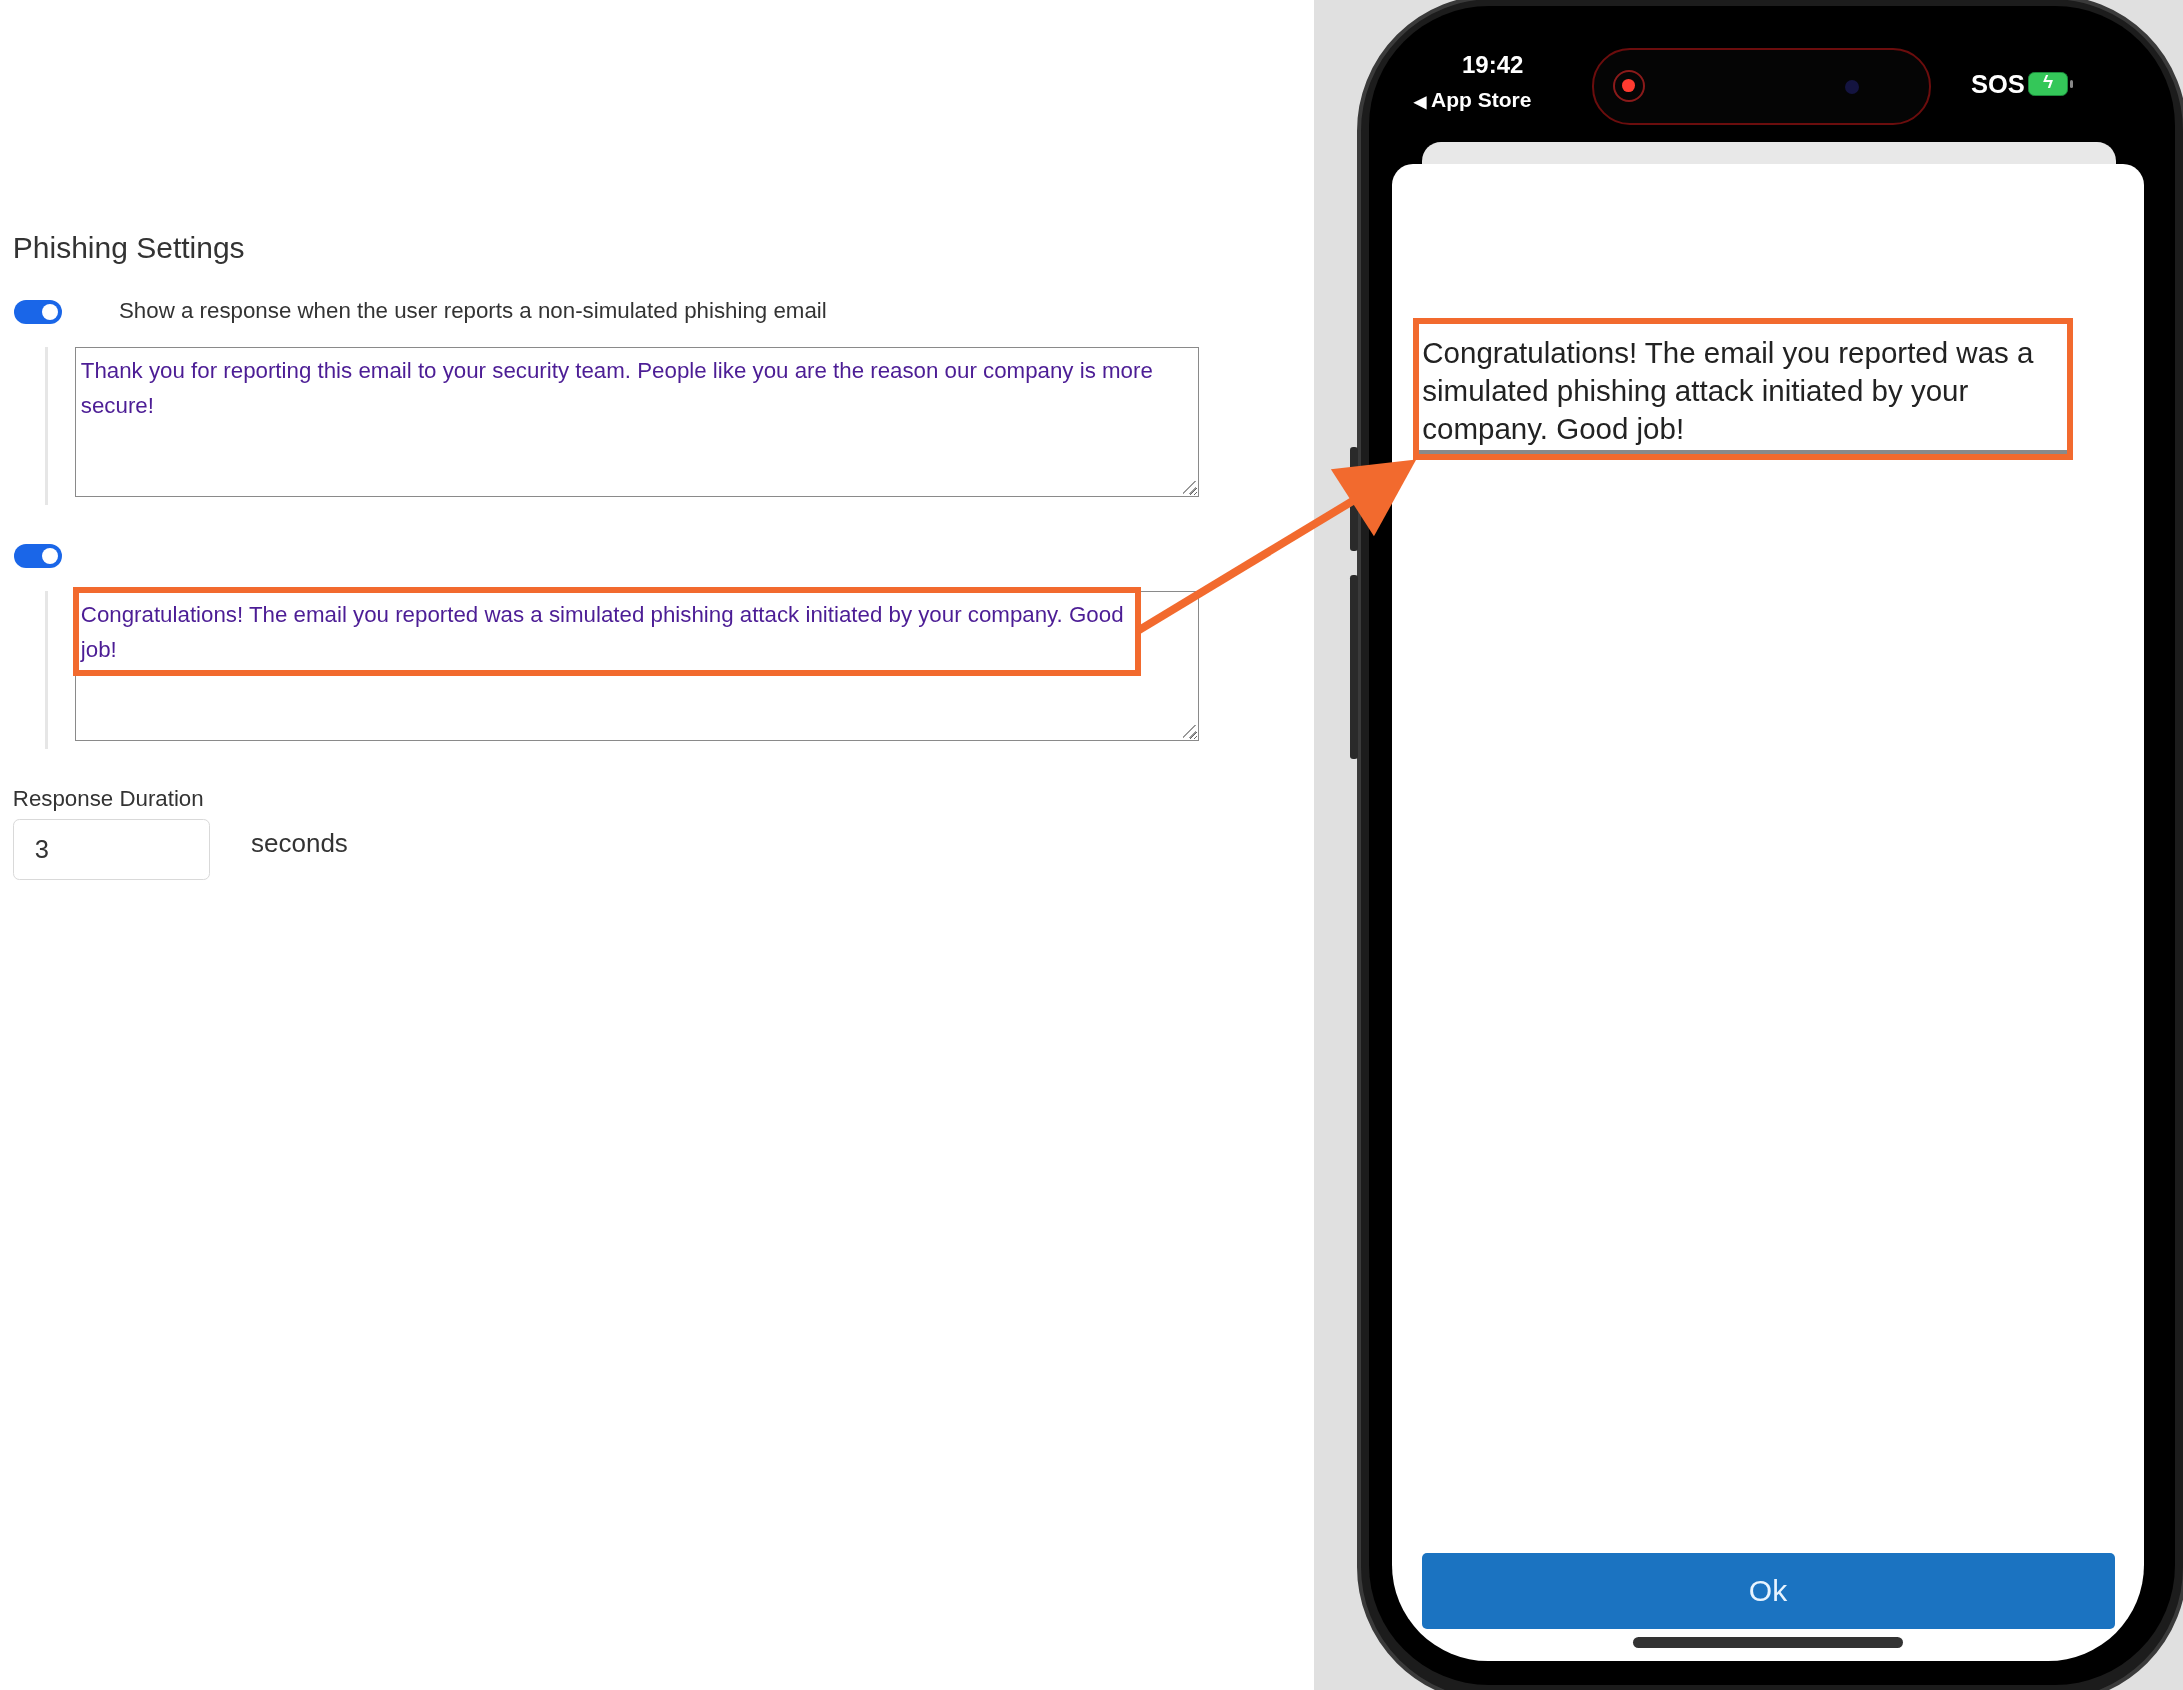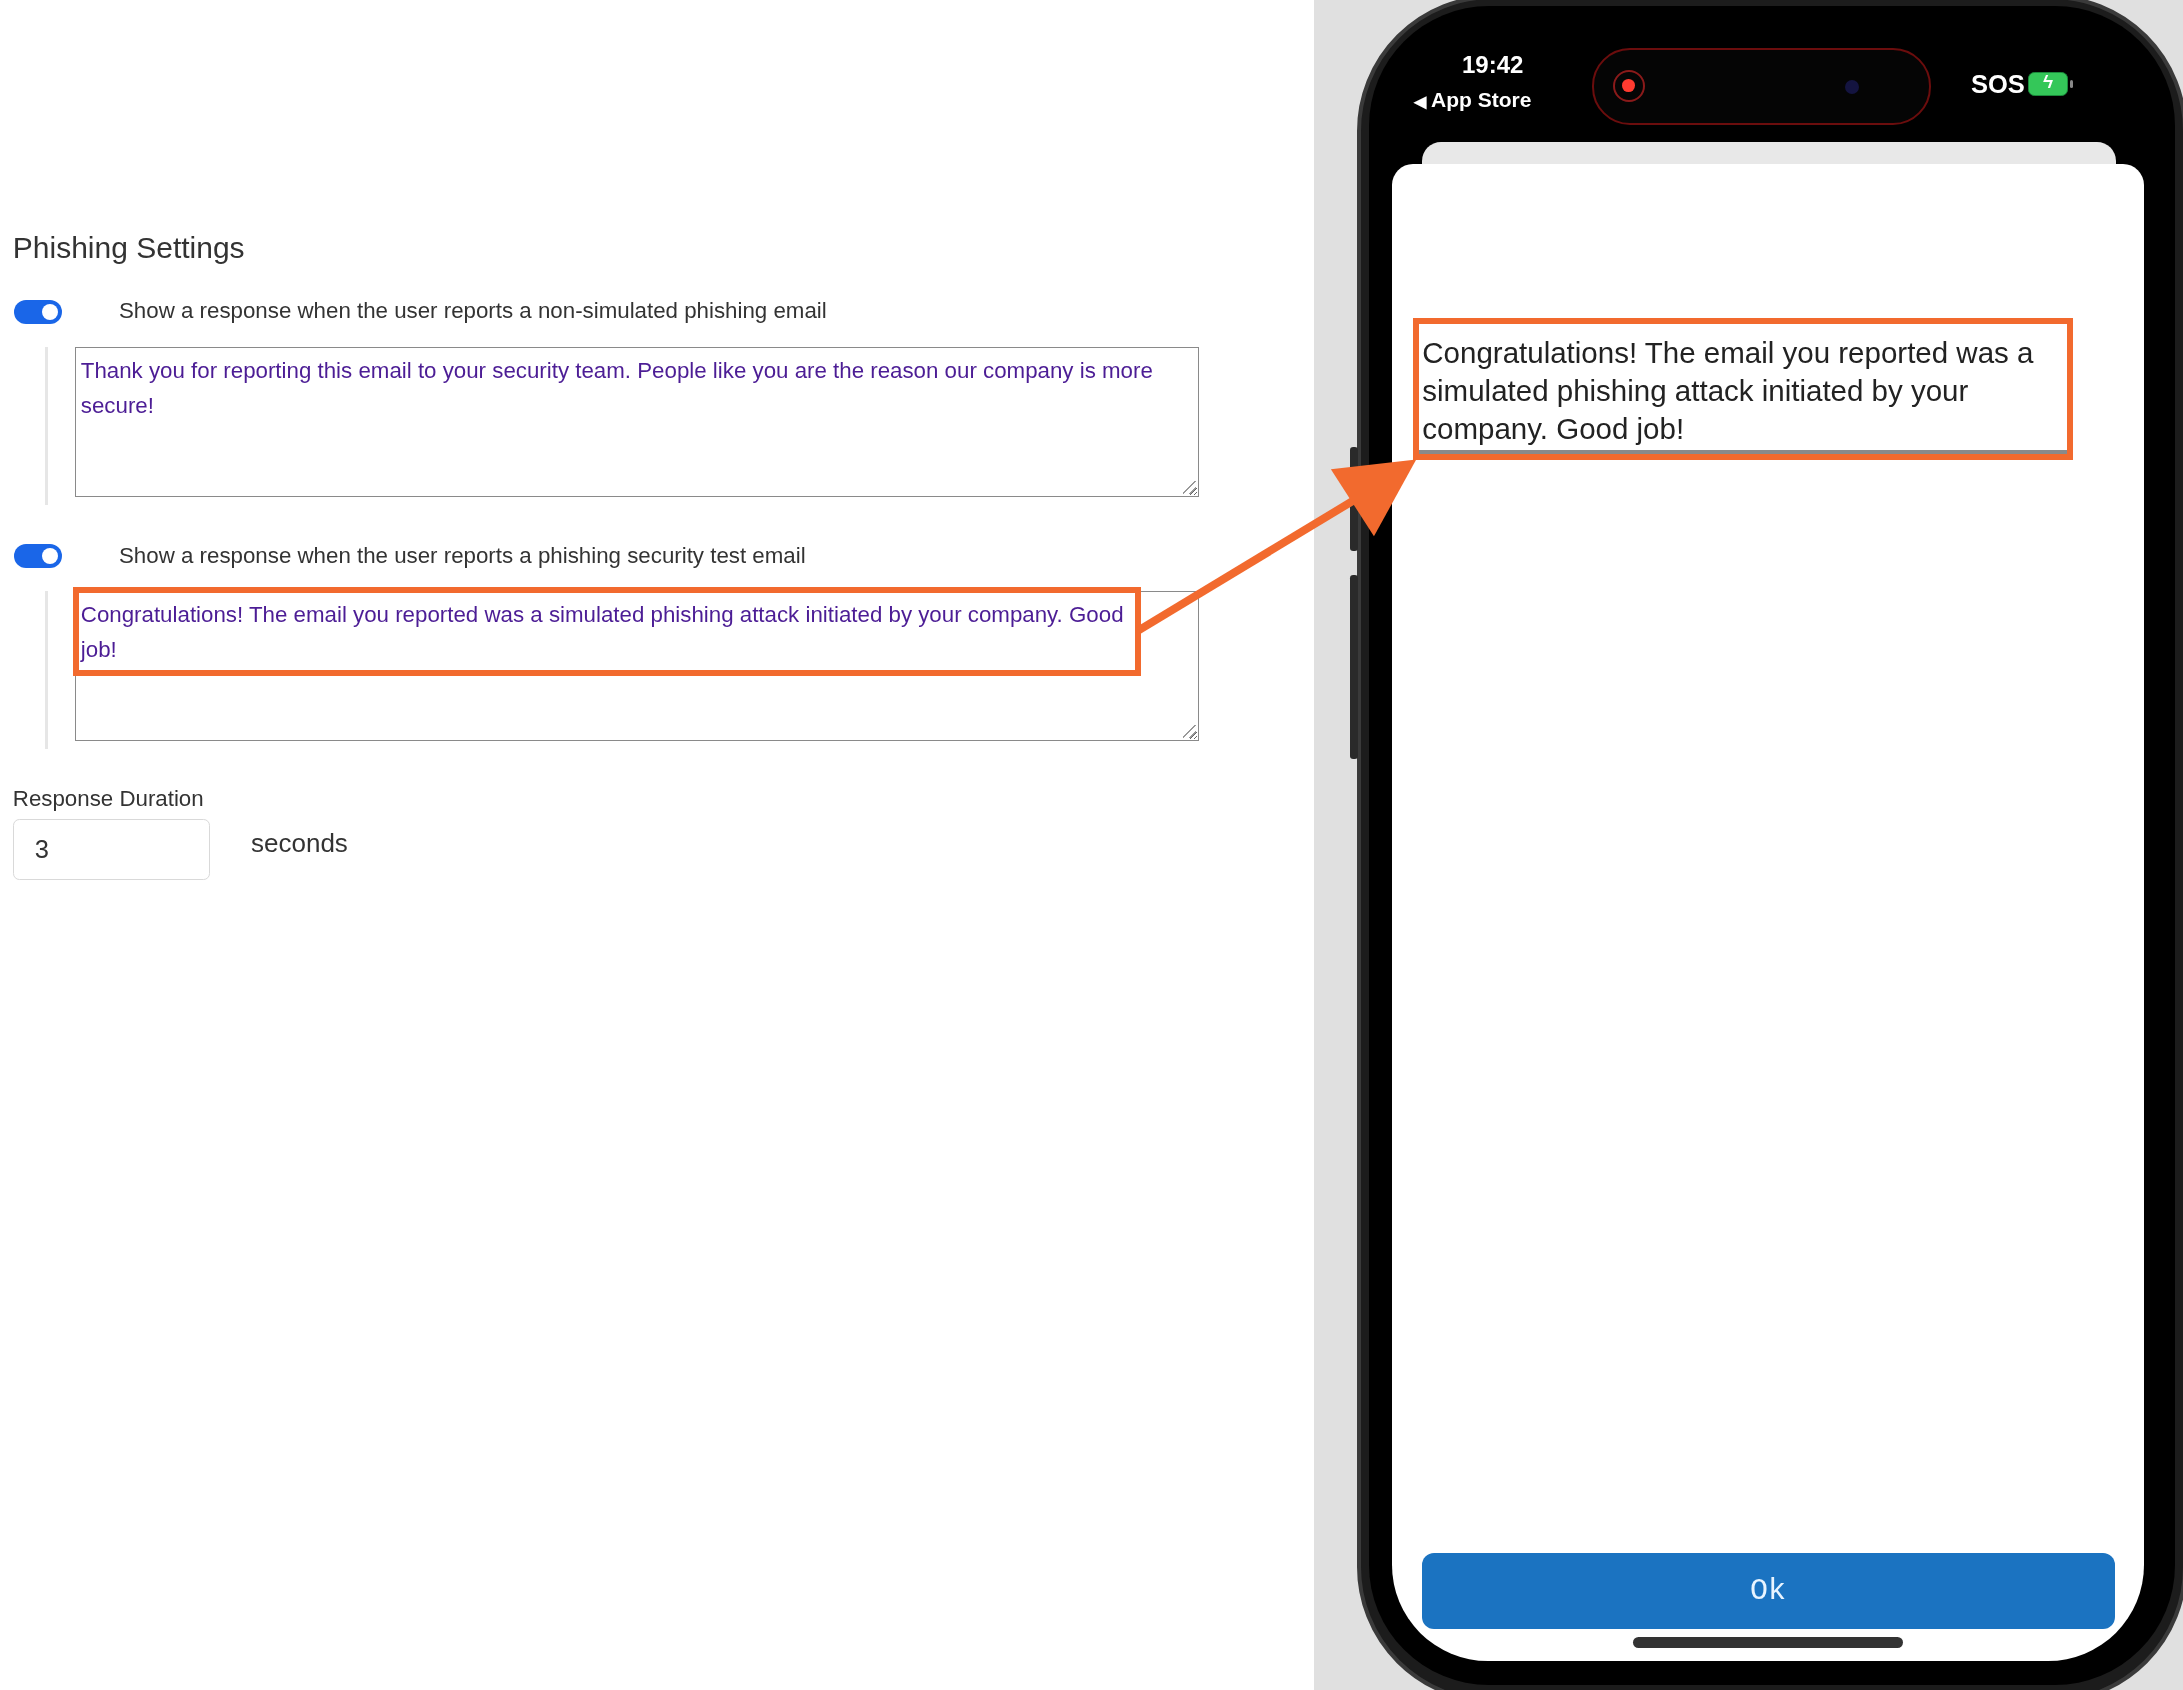--- a/index.html
+++ b/index.html
@@ -47,39 +47,38 @@
     .battery span { position: absolute; left: 0; right: 0; top: -1.6px; text-align: center; color: #fff; font-size: 19px; font-weight: bold; }
 
     .sheet-back { position: absolute; left: 1422px; top: 142px; width: 694px; height: 48px; border-radius: 19px 19px 0 0; background: #e8e8e8; }
     .screen { position: absolute; left: 1392px; top: 164px; width: 752px; height: 1497px; background: #ffffff; border-radius: 21px 21px 96px 96px; overflow: hidden; }
     .screen-header { position: absolute; left: 0; top: 0; width: 100%; height: 104px; border-bottom: 1.6px solid #f0f0f0; }
     .back-chevron { position: absolute; left: 32px; top: 30px; width: 32px; height: 48px; color: #999; }
     .url-title { position: absolute; left: 0; right: 0; top: 34px; text-align: center; font-size: 30px; color: #222; }
 
     .msg-box { position: absolute; left: 22.3px; top: 156px; width: 659px; height: 134px; background: #fff; border-top: 4.8px solid #8a8a8a; border-bottom: 4.8px solid #8a8a8a; font-size: 29.5px; line-height: 38px; color: #222; padding: 9.6px 9.6px 0 8px; }
 
-    .ok-button { position: absolute; left: 29.5px; top: 1389px; width: 693px; height: 76px; background: #1b73c1; border-radius: 12px; color: #e8f4ff; font-size: 30px; text-align: center; line-height: 76px; border: none; font-family: Liberation Mono, monospace; }
+    .ok-button { position: absolute; left: 29.5px; top: 1389px; width: 693px; height: 76px; background: #1b73c1; border-radius: 5px; color: #e8f4ff; font-size: 30px; text-align: center; line-height: 76px; border: none; font-family: Liberation Sans, sans-serif; }
     .home-indicator { position: absolute; left: 241px; top: 1473px; width: 270px; height: 11.2px; border-radius: 5.6px; background: #333; }
   </style>
 </head>
 <body>
 
 <div class="left-panel">
   <div class="section-title">Phishing Settings</div>
 
   <div class="toggle" style="left:14.4px; top:300px;"></div>
   <div class="toggle-label" style="left:75px; top:298px;">Show a response when the user reports a non-simulated phishing email</div>
   <div class="vrule" style="left:45px; top:347px; height:158px;"></div>
   <div class="textarea" style="left:75px; top:347px; width:1124px; height:150px;">
     <span>Thank you for reporting this email to your security team. People like you are the reason our company is more secure!</span>
     <div class="grip"></div>
   </div>
 
   <div class="toggle" style="left:14.4px; top:544px;"></div>
-  <div class="toggle-label" style="left:75px; top:543px;">Show a response when the user reports a phishing security test email</div>
   <div class="vrule" style="left:45px; top:591px; height:158px;"></div>
   <div class="textarea" style="left:75px; top:591px; width:1124px; height:150px;">
     <span style="display:block; width:1061px;">Congratulations! The email you reported was a simulated phishing attack initiated by your company. Good job!</span>
     <div class="grip"></div>
   </div>
   <div class="highlight-box" style="left:73px; top:587px; width:1068px; height:89px;"></div>
 
   <div class="dur-label">Response Duration</div>
   <div class="dur-input">3</div>
   <div class="dur-unit">seconds</div>

